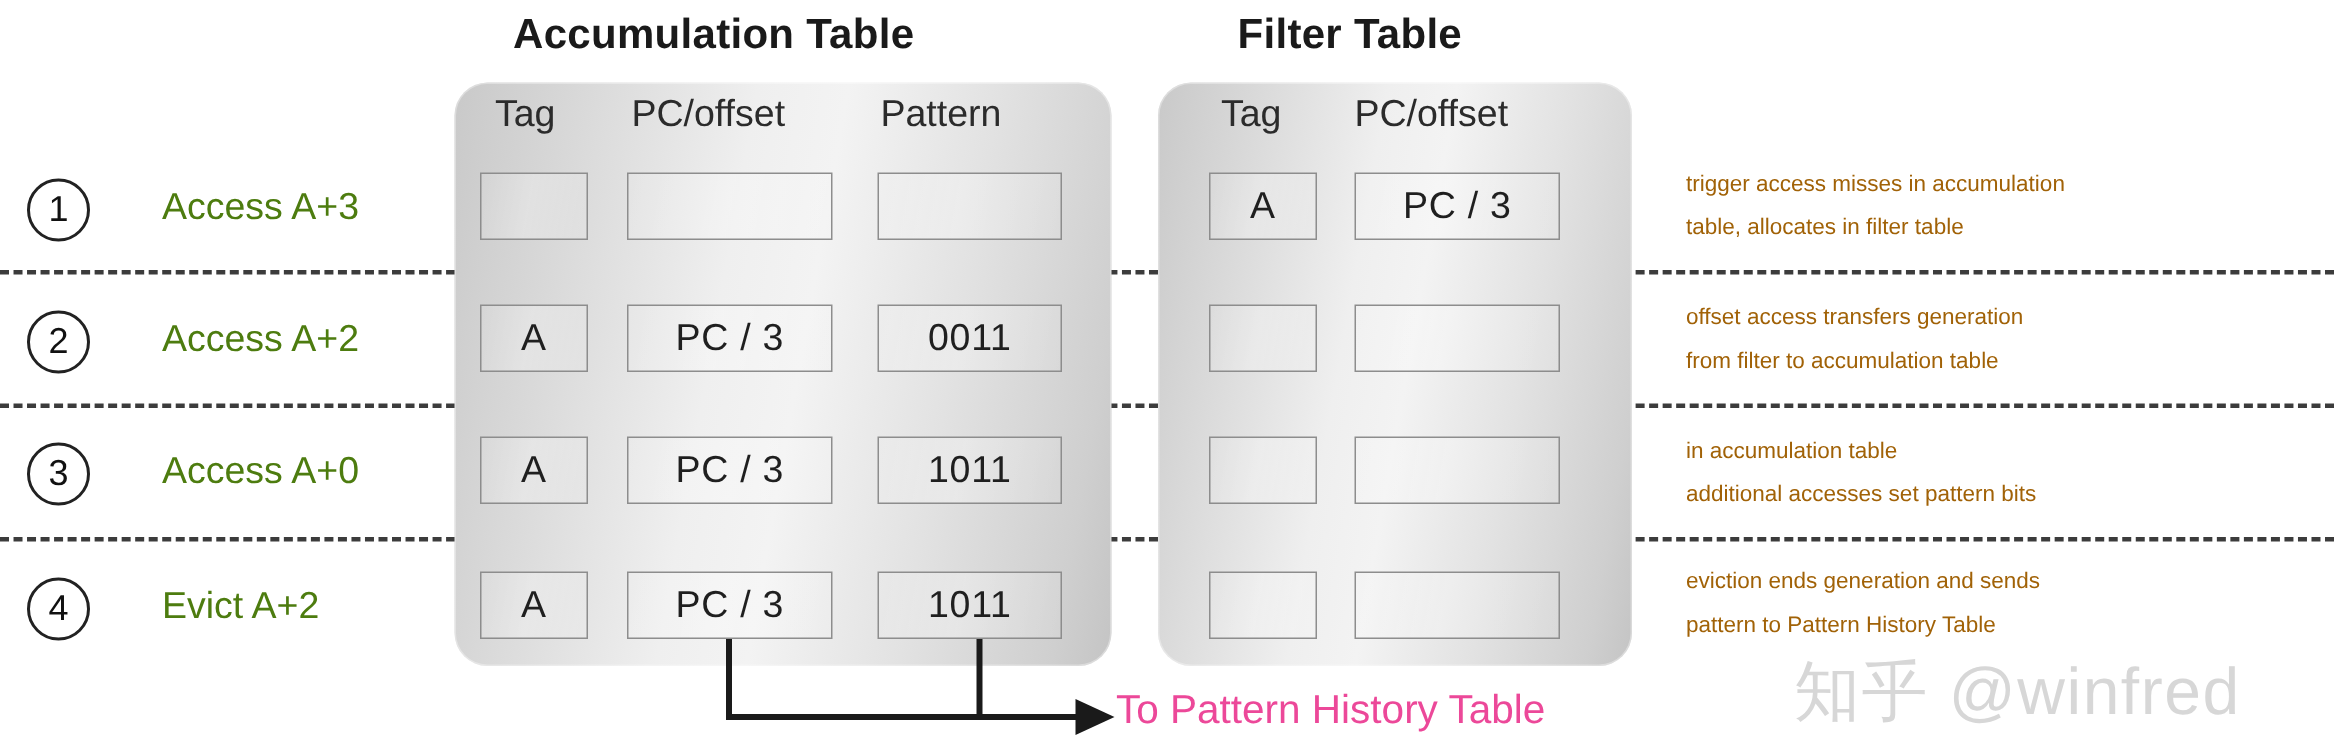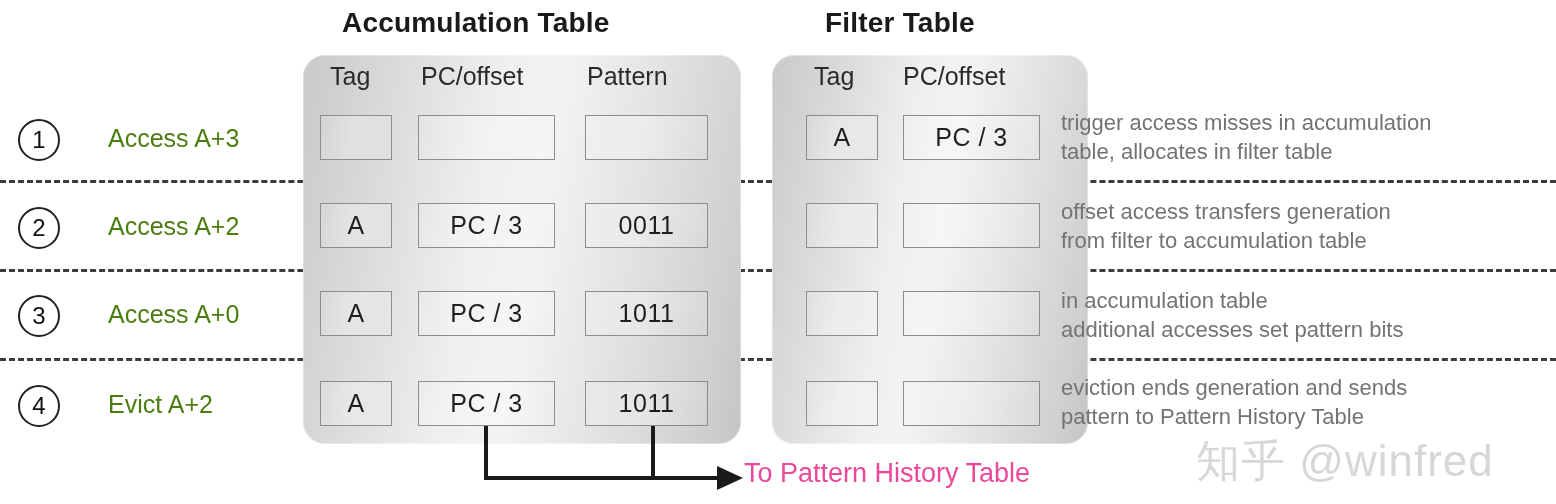--- a/index.html
+++ b/index.html
@@ -106,25 +106,25 @@
     position: absolute;
     left: 108px;
     font-size: 25px;
     color: #4d7c0f;
     white-space: nowrap;
   }
 
   
   .note {
     position: absolute;
-    left: 1061px;
+    left: 1124px;
     width: 430px;
-    font-size: 22px;
+    font-size: 15px;
     line-height: 29px;
-    color: #737373;
+    color: #a16207;
   }
 
   
   #connector { position: absolute; left: 0; top: 0; pointer-events: none; }
   .out-label {
     position: absolute;
     left: 744px;
     top: 458px;
     font-size: 27px;
     color: #ec4899;

